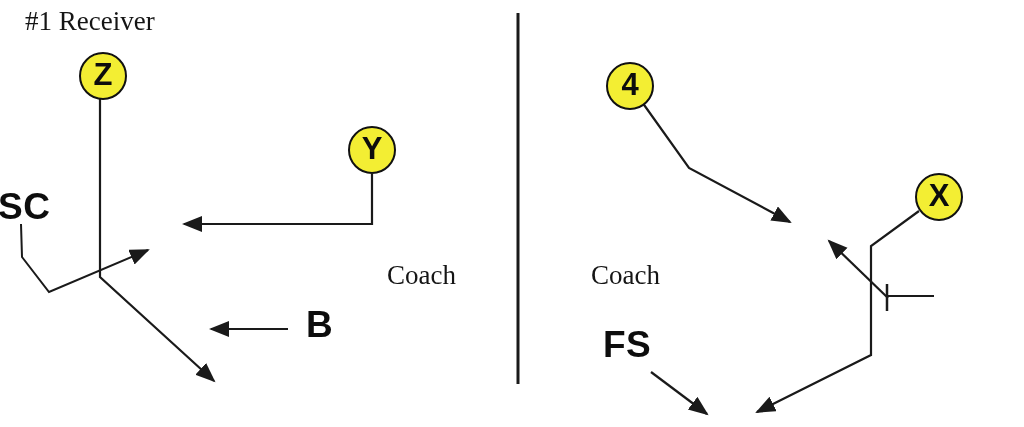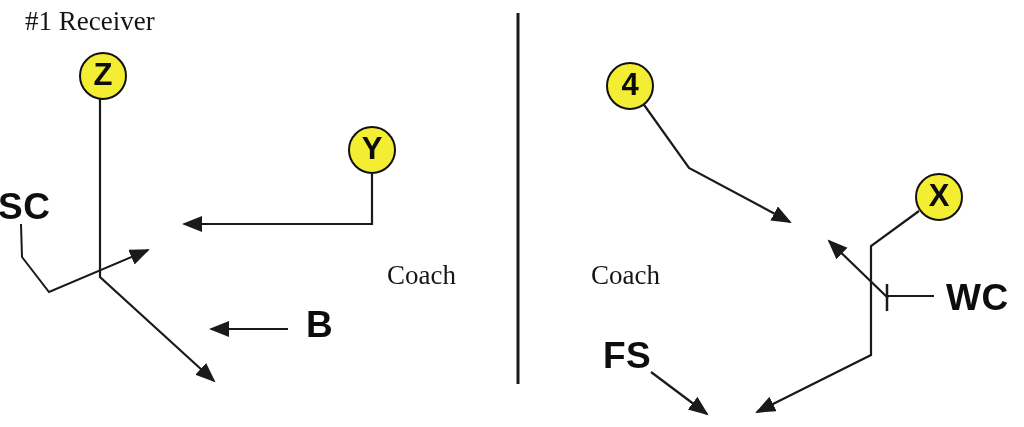--- a/index.html
+++ b/index.html
@@ -95,22 +95,21 @@
 
   <div class="player" style="left:79px; top:52px">
     <span>Z</span>
   </div>
   <div class="player" style="left:348px; top:126px">
     <span>Y</span>
   </div>
 
   <div class="caption" style="left:591px; top:261px">Coach</div>
 
-  <div class="poslabel" style="left:946px; top:279px">WC</div>
-  <div class="poslabel" style="left:603px; top:337px">FS</div>
+  <div class="poslabel" style="left:603px; top:326px">FS</div>
 
   <div class="player" style="left:606px; top:62px">
     <span>4</span>
   </div>
   <div class="player" style="left:915px; top:173px">
     <span>X</span>
   </div>
 
 </div>
 

